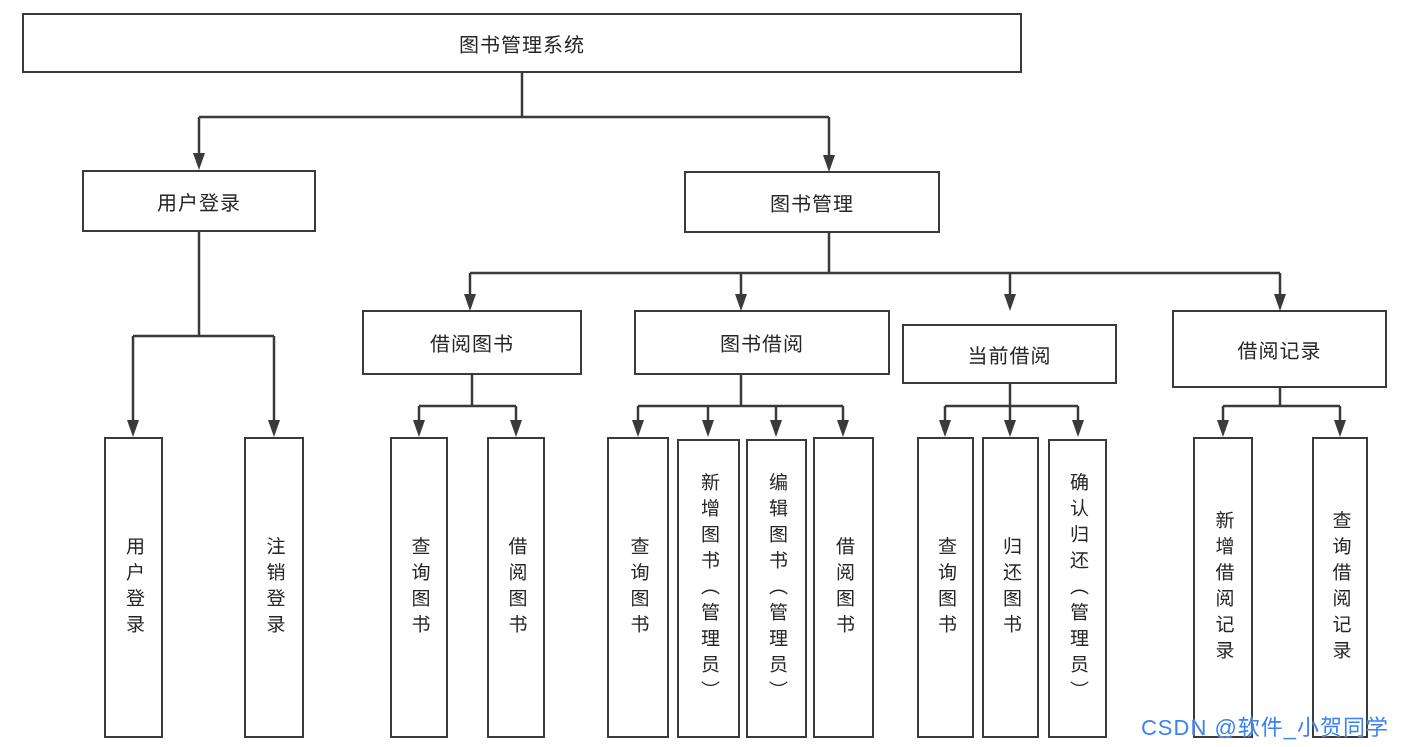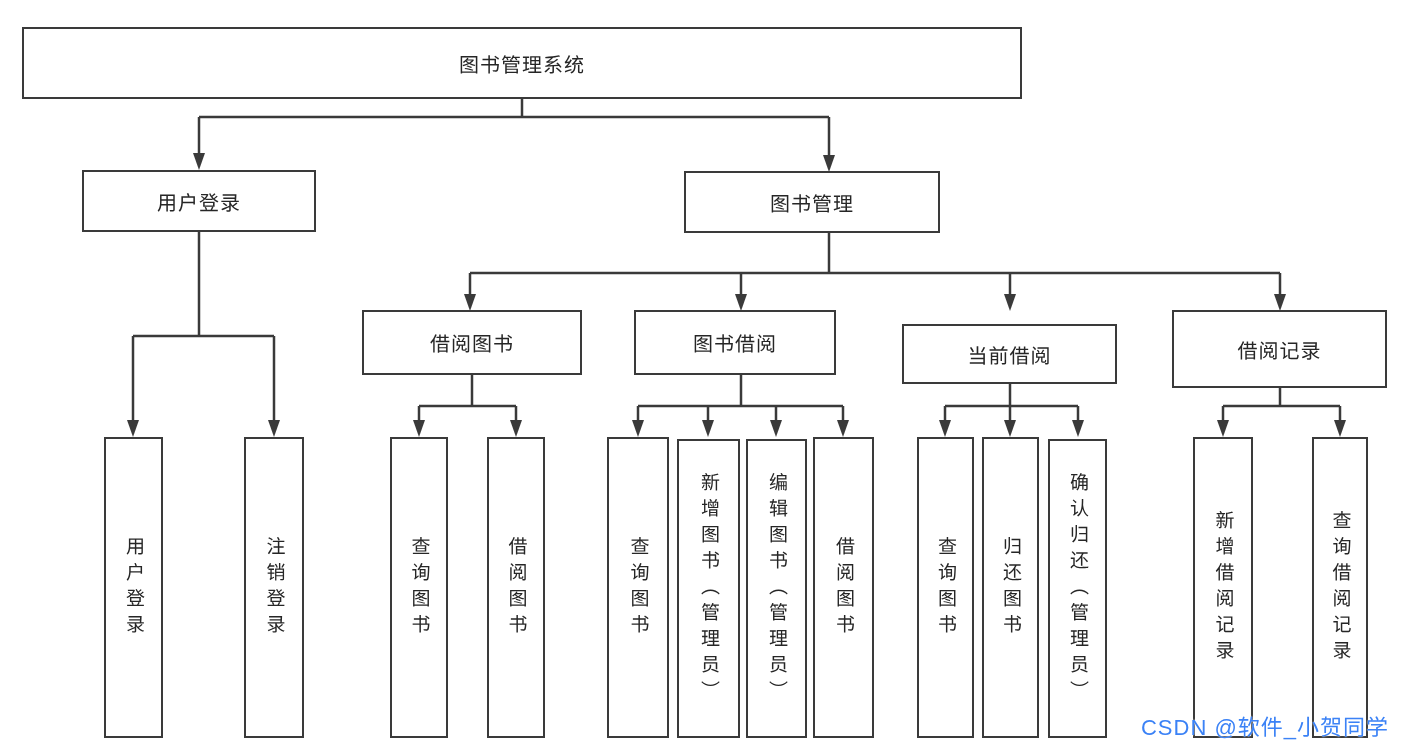--- a/index.html
+++ b/index.html
@@ -103,27 +103,27 @@
       <polygon points="770,420 782,420 776,437"></polygon>
       <polygon points="837,420 849,420 843,437"></polygon>
       <polygon points="939,420 951,420 945,437"></polygon>
       <polygon points="1004,420 1016,420 1010,437"></polygon>
       <polygon points="1072,420 1084,420 1078,437"></polygon>
       <polygon points="1217,420 1229,420 1223,437"></polygon>
       <polygon points="1334,420 1346,420 1340,437"></polygon>
     </g>
   </svg>
 
-  <div class="box h" style="left:22px;top:27px;width:1000px;height:72px;text-align:right;">图书管理系统</div>
+  <div class="box h" style="left:22px;top:13px;width:1000px;height:60px;text-align:right;">图书管理系统</div>
 
   <div class="box h" style="left:82px;top:170px;width:234px;height:62px;">用户登录</div>
   <div class="box h" style="left:684px;top:171px;width:256px;height:62px;">图书管理</div>
 
   <div class="box h" style="left:362px;top:310px;width:220px;height:65px;">借阅图书</div>
-  <div class="box h" style="left:634px;top:310px;width:202px;height:65px;">图书借阅</div>
+  <div class="box h" style="left:634px;top:310px;width:256px;height:65px;">图书借阅</div>
   <div class="box h" style="left:902px;top:324px;width:215px;height:60px;">当前借阅</div>
   <div class="box h" style="left:1172px;top:310px;width:215px;height:78px;">借阅记录</div>
 
   <div class="box v" style="left:104px;top:437px;width:59px;height:301px;">用户登录</div>
   <div class="box v" style="left:244px;top:437px;width:60px;height:301px;">注销登录</div>
 
   <div class="box v" style="left:390px;top:437px;width:58px;height:301px;">查询图书</div>
   <div class="box v" style="left:487px;top:437px;width:58px;height:301px;">借阅图书</div>
 
   <div class="box v" style="left:607px;top:437px;width:62px;height:301px;">查询图书</div>

